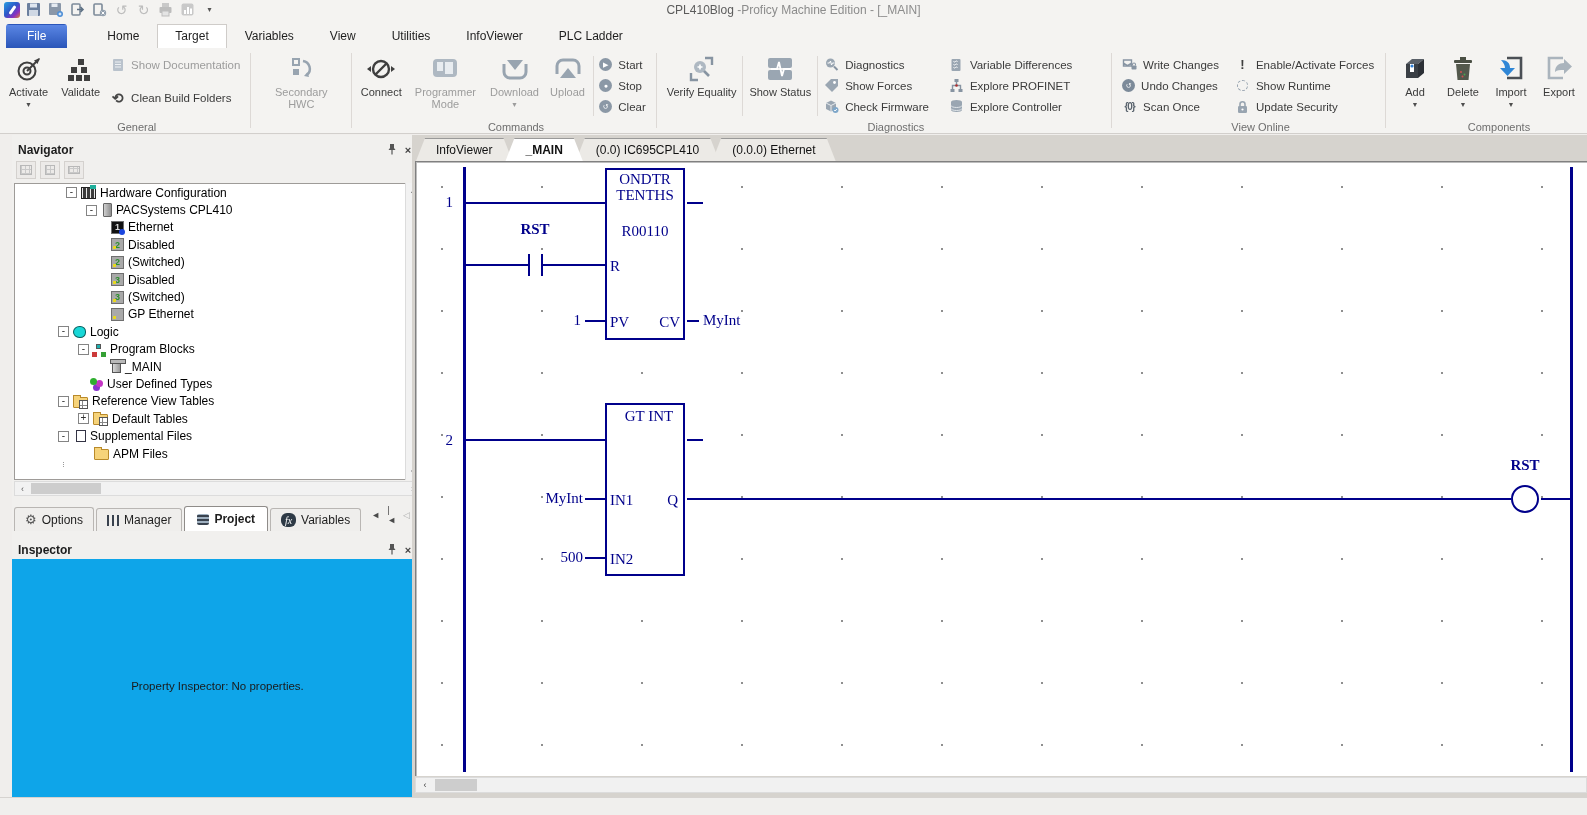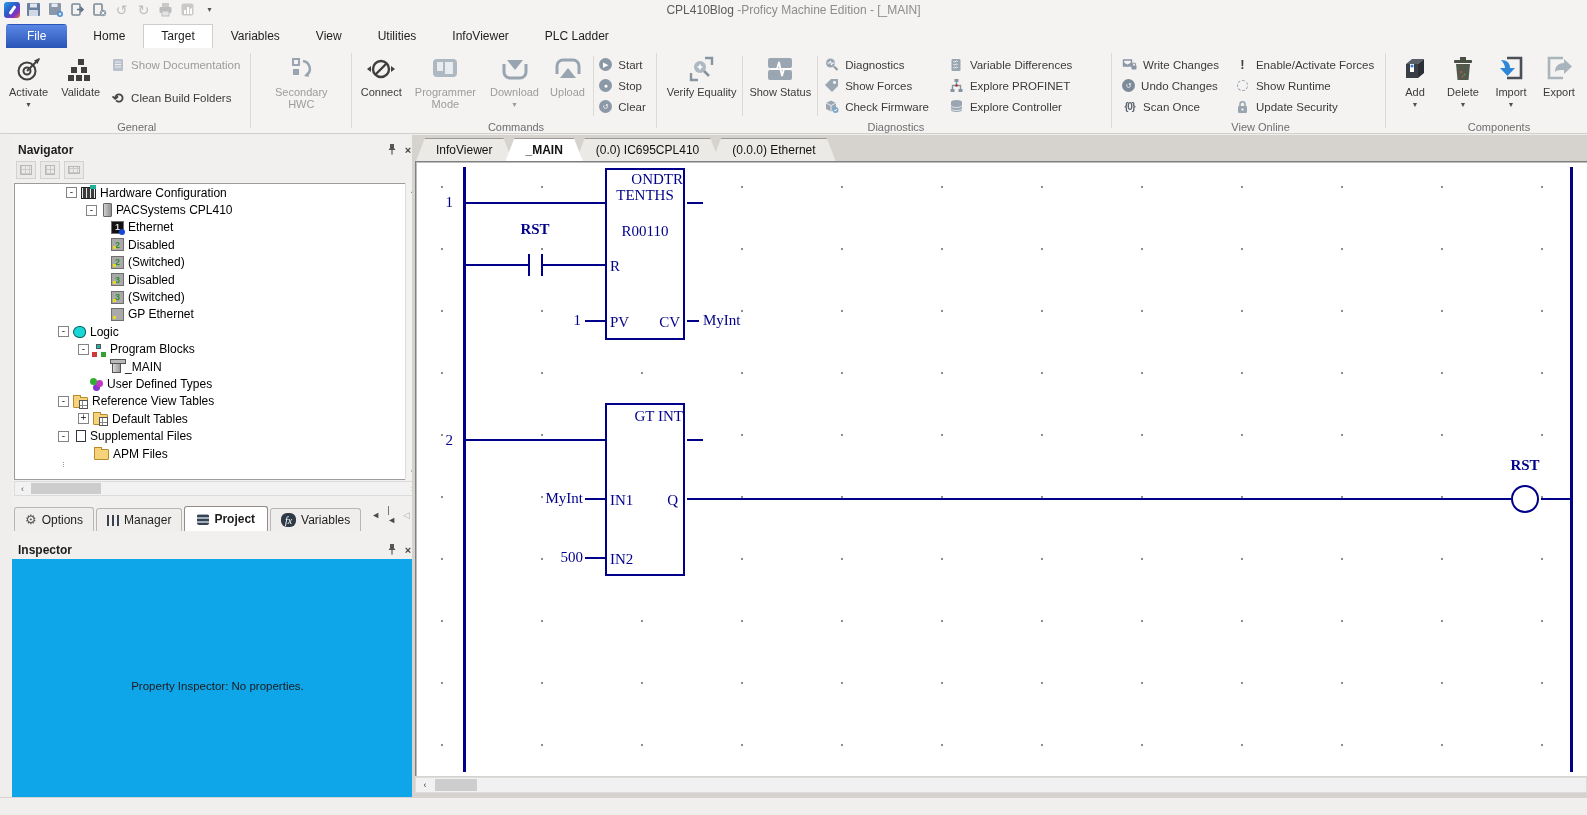--- a/index.html
+++ b/index.html
@@ -13,21 +13,21 @@
   .logo { width:16px; height:16px; border-radius:3px;
     background:linear-gradient(135deg,#2aa0e0 0%,#2b58c8 45%,#8a30c0 75%,#e0872a 100%); position:relative; }
   .logo::after { content:""; position:absolute; left:7px; top:3px; width:3px; height:10px; background:#fff; transform:rotate(35deg); border-radius:2px; }
   .gray-glyph { color:#bdbdbd; font-size:14px; line-height:14px; }
   .win-title { position:absolute; left:0; right:0; top:3px; text-align:center; font-size:12px; color:#8c8c8c; }
   .win-title b { font-weight:400; color:#5c5c5c; }
 
   
   .ribbontabs { position:absolute; left:0; top:22px; width:1587px; height:26px; background:#f4f3f1; display:flex; align-items:flex-end; padding-left:6px; }
   .rtab { padding:4px 17px 5px; font-size:12px; color:#1e1e1e; border:1px solid transparent; border-bottom:none; }
-  .rtab.file { background:linear-gradient(#5a86e4,#2a55b8); color:#fff; border-radius:3px 3px 0 0; margin-right:8px; padding:4px 20px 5px; }
+  .rtab.file { background:linear-gradient(#5a86e4,#2a55b8); color:#fff; border-radius:3px 3px 0 0; margin-right:22px; padding:4px 20px 5px; }
   .rtab.active { background:#fff; border-color:#cfccc9; }
 
   
   .ribbon { position:absolute; left:0; top:48px; width:1587px; height:86px; background:#f4f3f1; border-bottom:1px solid #d2cfcc; display:flex; }
   .rb-group { position:relative; display:flex; align-items:flex-start; padding:3px 4px 14px; }
   .grp-label { position:absolute; bottom:0; left:0; right:0; text-align:center; font-size:11px; color:#6e6e6e;margin-left:24px; }
   .rb-divider { width:1px; background:#ddd9d6; margin:5px 1px; }
   .rb-big { display:flex; flex-direction:column; align-items:center; padding:3px 5px 0; min-width:48px; font-size:11px; color:#3b3b3b; text-align:center; line-height:12px; }
   .rb-big .icb { height:30px; display:flex; align-items:center; justify-content:center; }
   .rb-big .lbl { margin-top:2px; }
@@ -673,39 +673,39 @@
       <div class="hline" style="top:41px;left:51px;width:139px"></div>
       <div class="hline" style="top:41px;left:272px;width:16px"></div>
 
       <div class="lad b" style="left:90px;top:60px;width:60px;text-align:center">RST</div>
       <div class="hline" style="top:103px;left:51px;width:62px"></div>
       <div class="vbar" style="left:113px;top:93px;height:22px"></div>
       <div class="vbar" style="left:126px;top:93px;height:22px"></div>
       <div class="hline" style="top:103px;left:128px;width:62px"></div>
 
       <div class="lblock" style="left:190px;top:7px;width:80px;height:172px">
-        <span class="blab" style="left:0;right:0;top:1px;text-align:right">ONDTR</span>
+        <span class="blab" style="left:0;right:0;top:1px;text-align:center">ONDTR</span>
         <span class="blab" style="left:0;right:0;top:17px;text-align:center">TENTHS</span>
         <span class="blab" style="left:0;right:0;top:53px;text-align:center">R00110</span>
         <span class="blab" style="left:3px;top:88px">R</span>
         <span class="blab" style="left:3px;top:144px">PV</span>
         <span class="blab" style="right:3px;top:144px">CV</span>
       </div>
 
       <div class="lad" style="left:146px;top:151px;width:20px;text-align:right">1</div>
       <div class="hline" style="top:159px;left:170px;width:20px"></div>
       <div class="hline" style="top:159px;left:272px;width:12px"></div>
       <div class="lad" style="left:288px;top:151px">MyInt</div>
 
       <div class="lad" style="left:18px;top:271px;width:20px;text-align:right">2</div>
       <div class="hline" style="top:278px;left:51px;width:139px"></div>
       <div class="hline" style="top:278px;left:272px;width:16px"></div>
 
       <div class="lblock" style="left:190px;top:242px;width:80px;height:173px">
-        <span class="blab" style="left:8px;right:0;top:3px;text-align:right">GT INT</span>
+        <span class="blab" style="left:8px;right:0;top:3px;text-align:center">GT INT</span>
         <span class="blab" style="left:3px;top:87px">IN1</span>
         <span class="blab" style="right:5px;top:87px">Q</span>
         <span class="blab" style="left:3px;top:146px">IN2</span>
       </div>
 
       <div class="lad" style="left:118px;top:329px;width:50px;text-align:right">MyInt</div>
       <div class="hline" style="top:337px;left:170px;width:20px"></div>
       <div class="hline" style="top:337px;left:272px;width:824px"></div>
 
       <div class="lad" style="left:138px;top:388px;width:30px;text-align:right">500</div>

